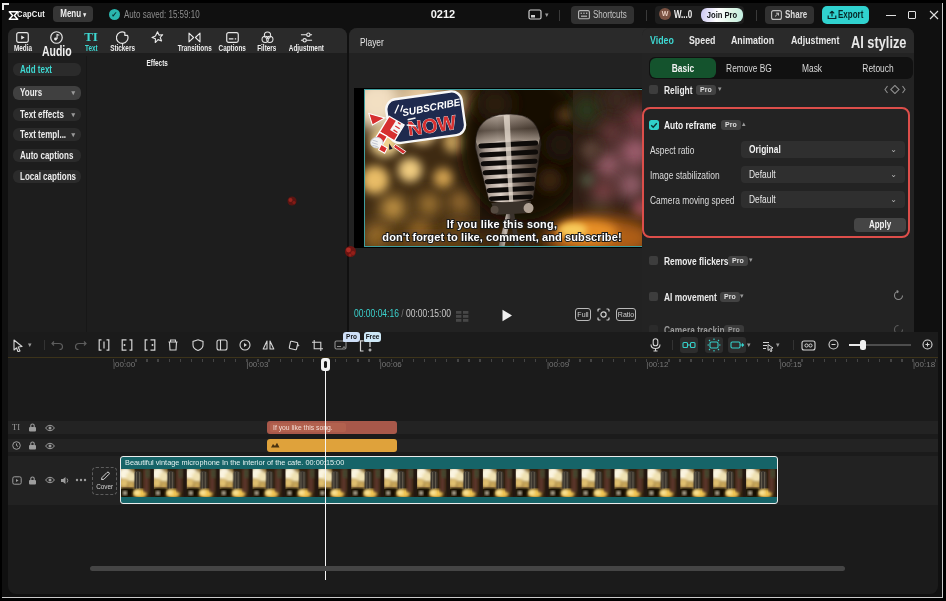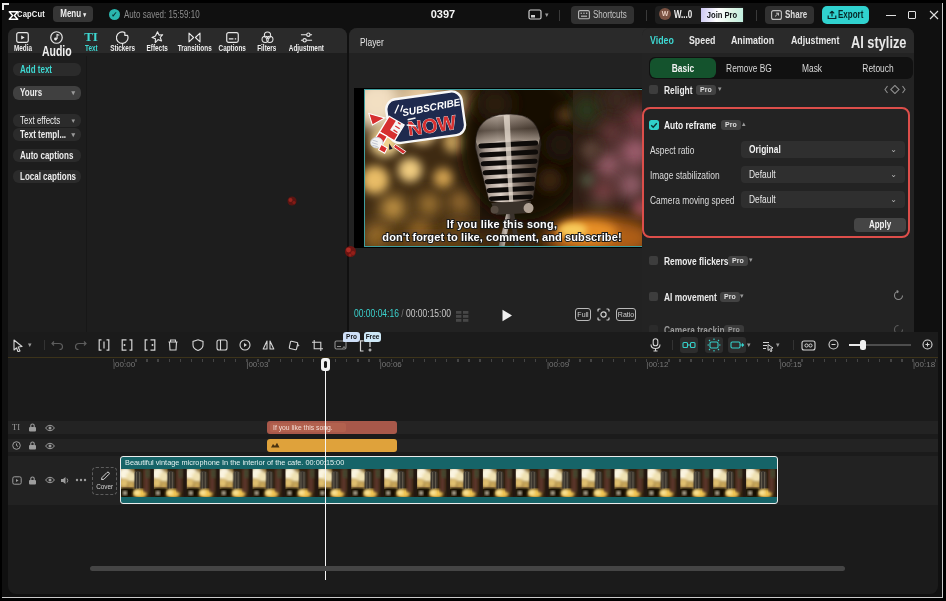--- a/index.html
+++ b/index.html
@@ -24,21 +24,21 @@
   <svg class="abs" style="left:6px;top:7px" width="11" height="11" viewBox="0 0 13 13">
     <path d="M1.5 2 L11.5 2 L7.5 6.5 L11.5 11 L1.5 11 L5.5 6.5 Z" fill="none" stroke="#fff" stroke-width="1.7" stroke-linejoin="round"></path>
   </svg>
   <div class="abs" style="left:15px;top:5px;font-size:9.5px;font-weight:bold;color:#f2f2f2;letter-spacing:.2px;"><span class="cx">CapCut</span></div>
 
   <div class="abs" style="left:51px;top:3px;width:40px;height:16px;background:#363636;border-radius:4px;color:#f0f0f0;font-size:10px;font-weight:bold;text-align:center;line-height:16px;"><span class="cxc">Menu <span style="font-size:7px;">▾</span></span></div>
 
   <div class="abs" style="left:107px;top:6px;width:11px;height:11px;border-radius:50%;background:#2ab5ae;color:#08282a;font-size:7.5px;font-weight:bold;text-align:center;line-height:11px;">✓</div>
   <div class="abs" style="left:122px;top:6px;font-size:10px;color:#8d8d8d;"><span class="cx">Auto saved: 15:59:10</span></div>
 
-  <div class="abs" style="left:400px;top:5px;width:82px;text-align:center;font-size:11px;font-weight:bold;color:#f5f5f5;">0397</div>
+  <div class="abs" style="left:400px;top:5px;width:82px;text-align:center;font-size:11px;font-weight:bold;color:#f5f5f5;">0212</div>
 
   <svg class="abs" style="left:526px;top:6px;" width="14" height="12" viewBox="0 0 14 12">
     <rect x="1" y="1" width="12" height="9" rx="1.5" fill="none" stroke="#cfcfcf" stroke-width="1.2"></rect>
     <rect x="3" y="6" width="4" height="2.5" fill="#cfcfcf"></rect>
   </svg>
   <div class="abs" style="left:543px;top:8px;color:#9a9a9a;font-size:7px;">▾</div>
   <div class="sep abs" style="left:557px;top:7px;height:11px;"></div>
 
   <div class="abs" style="left:569px;top:3px;width:63px;height:18px;background:#313131;border-radius:4px;"></div>
   <svg class="abs" style="left:576px;top:7px;" width="12" height="10" viewBox="0 0 12 10">
@@ -47,21 +47,21 @@
     <rect x="2.6" y="2.6" width="1.3" height="1.3" fill="#b9b9b9"></rect>
         <rect x="5.3" y="2.6" width="1.3" height="1.3" fill="#b9b9b9"></rect>
         <rect x="8" y="2.6" width="1.3" height="1.3" fill="#b9b9b9"></rect>
   </svg>
   <div class="abs" style="left:591px;top:6px;font-size:10px;color:#c2c2c2;"><span class="cx">Shortcuts</span></div>
   <div class="sep abs" style="left:644px;top:7px;height:11px;"></div>
 
   <div class="abs" style="left:653px;top:3px;width:89px;height:18px;background:#1e1e1e;border-radius:4px;"></div>
   <div class="abs" style="left:657px;top:5px;width:12px;height:12px;border-radius:50%;background:#7a5242;color:#e8cdbf;font-size:7px;font-weight:bold;text-align:center;line-height:12px;">W</div>
   <div class="abs" style="left:672px;top:6px;font-size:10px;font-weight:bold;color:#f0f0f0;"><span class="cx">W...0</span></div>
-  <div class="abs" style="left:699px;top:5px;width:42px;height:14px;border-radius:0;background:linear-gradient(100deg,#cbc6f2 0%,#ffffff 40%,#d9f4e4 75%,#bfeee0 100%);color:#101418;font-size:9.5px;font-weight:bold;text-align:center;line-height:14px;"><span class="cxc">Join Pro</span></div>
+  <div class="abs" style="left:699px;top:5px;width:42px;height:14px;border-radius:6px;background:linear-gradient(100deg,#cbc6f2 0%,#ffffff 40%,#d9f4e4 75%,#bfeee0 100%);color:#101418;font-size:9.5px;font-weight:bold;text-align:center;line-height:14px;"><span class="cxc">Join Pro</span></div>
   <div class="sep abs" style="left:754px;top:7px;height:11px;"></div>
 
   <div class="abs" style="left:763px;top:3px;width:49px;height:18px;background:#313131;border-radius:4px;"></div>
   <svg class="abs" style="left:769px;top:7px;" width="11" height="10" viewBox="0 0 11 10">
     <rect x="0.6" y="0.6" width="9.8" height="8.8" rx="2" fill="none" stroke="#c2c2c2" stroke-width="1.1"></rect>
     <path d="M4 6.5 L7.5 3.2 M7.5 3.2 h-2.4 M7.5 3.2 v2.4" stroke="#c2c2c2" stroke-width="1" fill="none"></path>
   </svg>
   <div class="abs" style="left:783px;top:6px;font-size:10px;color:#dcdcdc;font-weight:bold;"><span class="cx">Share</span></div>
 
   <div class="abs" style="left:820px;top:3px;width:47px;height:18px;background:#30d2cf;border-radius:5px;"></div>
@@ -94,21 +94,21 @@
     <div class="abs" style="left:29px;top:15px;width:40px;text-align:center;font-size:14px;font-weight:bold;color:#efefef;"><span class="cxc" style="transform:scaleX(.75)">Audio</span></div>
     <div class="abs" style="left:75px;top:1px;width:16px;height:15px;color:#3ed8d2;font-size:13px;font-weight:bold;font-family:'Liberation Serif',serif;text-align:center;">TI</div>
     <div class="abs" style="left:63px;top:15px;width:40px;text-align:center;font-size:8.5px;font-weight:bold;color:#3ed8d2;"><span class="cxc" style="transform:scaleX(.75)">Text</span></div>
     <svg class="abs" style="left:108px;top:3px" width="13" height="13" viewBox="0 0 14 14">
           <path d="M9.5 1.6 A 6.2 6.2 0 1 0 12.4 4.7 L 9.5 4.7 Z" fill="none" stroke="#e8e8e8" stroke-width="1.3" stroke-linejoin="round"></path>
         </svg>
     <div class="abs" style="left:94.5px;top:15px;width:40px;text-align:center;font-size:8.5px;font-weight:bold;color:#efefef;"><span class="cxc" style="transform:scaleX(.75)">Stickers</span></div>
     <svg class="abs" style="left:142.5px;top:3px" width="13" height="13" viewBox="0 0 14 14">
           <path d="M7 0.8 L8.6 4.4 L12.6 4.0 L9.9 7 L11.4 10.8 L7.6 9.3 L4.6 12.4 L4.8 8.4 L1.1 7.1 L4.8 5.4 Z" fill="none" stroke="#e8e8e8" stroke-width="1.2" stroke-linejoin="round"></path>
         </svg>
-    <div class="abs" style="left:129px;top:15px;width:40px;text-align:center;font-size:8.5px;font-weight:bold;color:#efefef;"><span class="cxc" style="transform:scaleX(.75)">Effects</span></div>
+    <div class="abs" style="left:129px;top:30px;width:40px;text-align:center;font-size:8.5px;font-weight:bold;color:#efefef;"><span class="cxc" style="transform:scaleX(.75)">Effects</span></div>
     <svg class="abs" style="left:180px;top:4px" width="13" height="11" viewBox="0 0 14 12">
           <path d="M1 1.2 L6 6 L1 10.8 Z M13 1.2 L8 6 L13 10.8 Z" fill="none" stroke="#e8e8e8" stroke-width="1.2" stroke-linejoin="round"></path>
         </svg>
     <div class="abs" style="left:158.5px;top:15px;width:56px;text-align:center;font-size:8.5px;font-weight:bold;color:#efefef;"><span class="cxc" style="transform:scaleX(.75)">Transitions</span></div>
     <svg class="abs" style="left:218px;top:4px" width="13" height="11" viewBox="0 0 14 12">
           <rect x="0.7" y="0.7" width="12.6" height="10.6" rx="2" fill="none" stroke="#e8e8e8" stroke-width="1.3"></rect>
           <path d="M3 7.5 h5 M9.5 7.5 h1.5" stroke="#e8e8e8" stroke-width="1.2"></path>
         </svg>
     <div class="abs" style="left:204.5px;top:15px;width:40px;text-align:center;font-size:8.5px;font-weight:bold;color:#efefef;"><span class="cxc" style="transform:scaleX(.75)">Captions</span></div>
     <svg class="abs" style="left:252.5px;top:3px" width="13" height="13" viewBox="0 0 14 14">
@@ -121,21 +121,21 @@
           <path d="M1 4 h12 M1 10 h12" stroke="#e8e8e8" stroke-width="1.2"></path>
           <circle cx="9" cy="4" r="1.8" fill="#262626" stroke="#e8e8e8" stroke-width="1.2"></circle>
           <circle cx="5" cy="10" r="1.8" fill="#262626" stroke="#e8e8e8" stroke-width="1.2"></circle>
         </svg>
     <div class="abs" style="left:270.5px;top:15px;width:56px;text-align:center;font-size:8.5px;font-weight:bold;color:#efefef;"><span class="cxc" style="transform:scaleX(.75)">Adjustment</span></div>
   </div>
 
   <div id="sidebar">
     <div class="abs" style="left:5px;top:35px;width:68px;height:13px;background:#2b2b2b;border-radius:6px;color:#3ed8d2;font-size:10px;font-weight:bold;line-height:13px;padding-left:7px;"><span class="cx">Add text</span></div>
     <div class="abs" style="left:5px;top:58px;width:68px;height:14px;background:#404040;border-radius:6px;color:#ececec;font-size:10px;font-weight:bold;line-height:13px;padding-left:7px;"><span class="cx">Yours</span><span style="position:absolute;right:6px;font-size:7px;color:#9a9a9a;">▾</span></div>
-    <div class="abs" style="left:5px;top:86px;width:68px;height:13px;background:#2b2b2b;border-radius:6px;color:#ececec;font-size:10px;font-weight:normal;line-height:13px;padding-left:7px;"><span class="cx">Text effects</span><span style="position:absolute;right:6px;font-size:7px;color:#9a9a9a;">▾</span></div>
+    <div class="abs" style="left:5px;top:80px;width:68px;height:13px;background:#2b2b2b;border-radius:6px;color:#ececec;font-size:10px;font-weight:bold;line-height:13px;padding-left:7px;"><span class="cx">Text effects</span><span style="position:absolute;right:6px;font-size:7px;color:#9a9a9a;">▾</span></div>
     <div class="abs" style="left:5px;top:100px;width:68px;height:13px;background:#2b2b2b;border-radius:6px;color:#ececec;font-size:10px;font-weight:bold;line-height:13px;padding-left:7px;"><span class="cx">Text templ...</span><span style="position:absolute;right:6px;font-size:7px;color:#9a9a9a;">▾</span></div>
     <div class="abs" style="left:5px;top:121px;width:68px;height:13px;background:#2b2b2b;border-radius:6px;color:#ececec;font-size:10px;font-weight:bold;line-height:13px;padding-left:7px;"><span class="cx">Auto captions</span></div>
     <div class="abs" style="left:5px;top:142px;width:68px;height:13px;background:#2b2b2b;border-radius:6px;color:#ececec;font-size:10px;font-weight:bold;line-height:13px;padding-left:7px;"><span class="cx">Local captions</span></div>
   </div>
   <div class="abs" style="left:78px;top:28px;width:1px;height:276px;background:#171717;"></div>
 
 </div>
 
 <div class="abs" style="left:347px;top:25px;width:313px;height:304px;background:#222222;border-radius:8px 8px 0 0;overflow:hidden;">
   <div class="abs panelhead" style="left:0;top:0;width:313px;height:25px;"></div>

